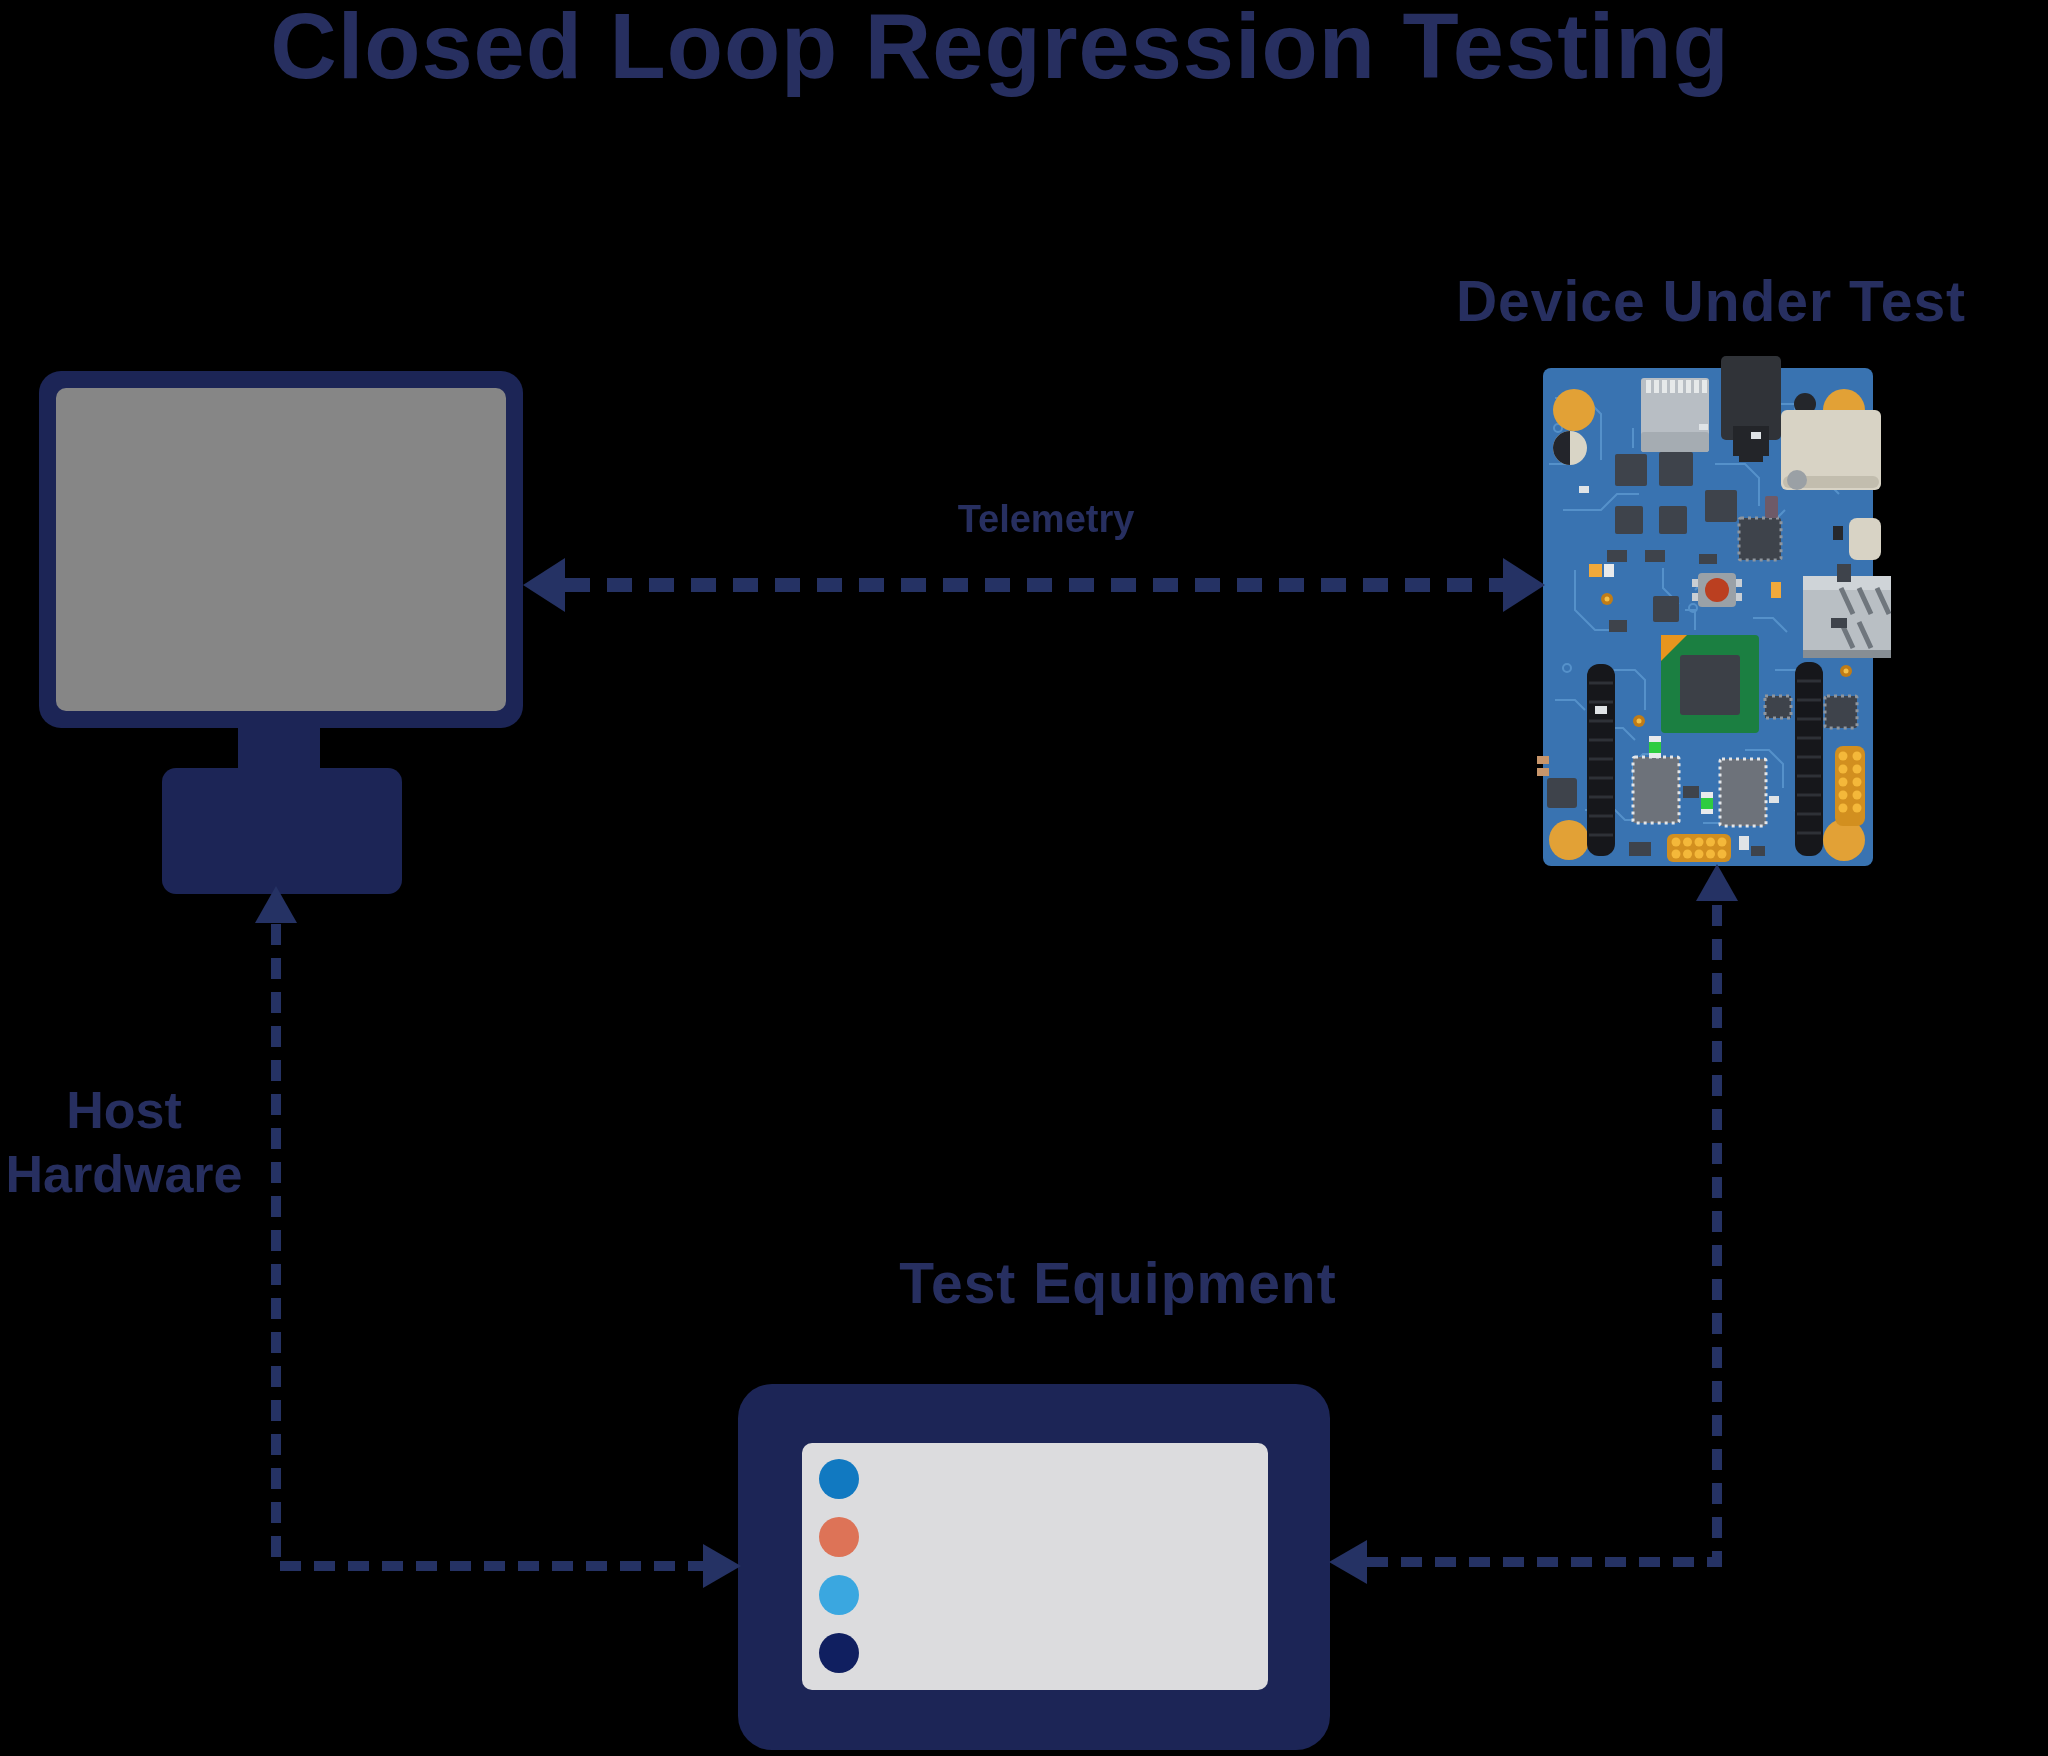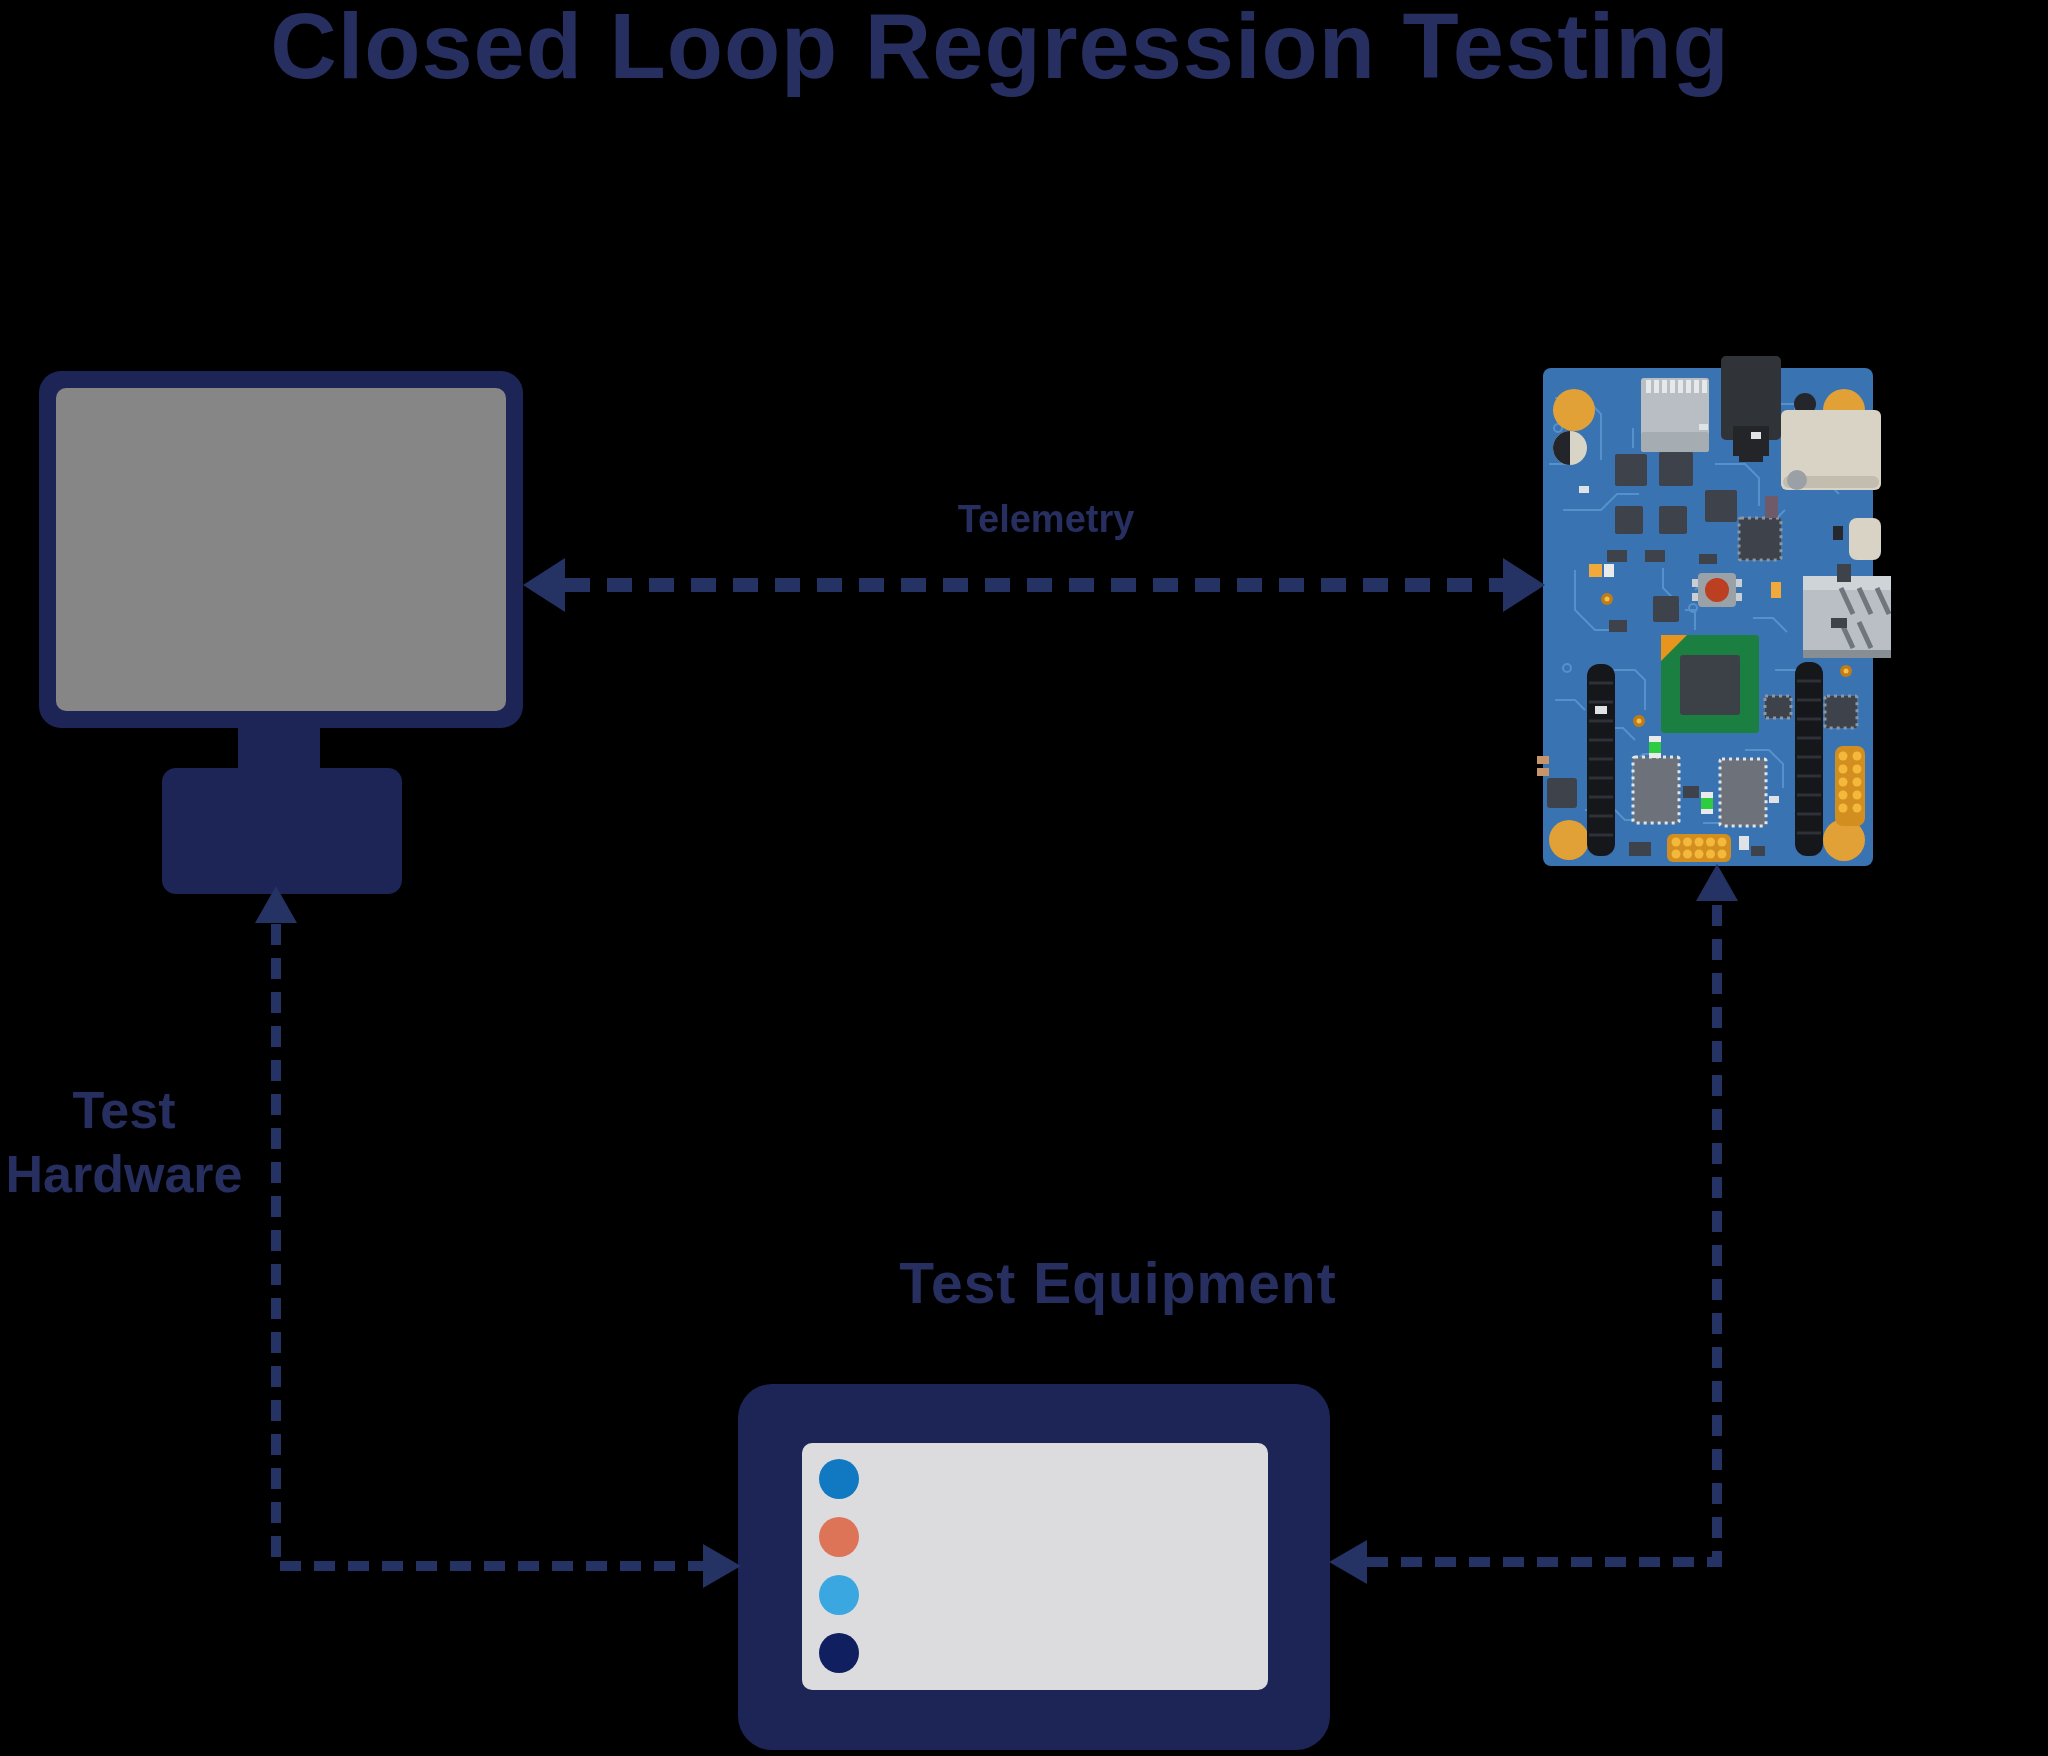--- a/index.html
+++ b/index.html
@@ -38,25 +38,26 @@
   .dash-line{stroke:var(--arrow-navy,#253264);fill:none;}
   .arrowhead{fill:var(--arrow-navy,#253264);}
 </style>
 </head>
 <body>
 
 <div class="stage" style="--background: #000000; --text-navy: #272f60; --shape-navy: #1c2556; --arrow-navy: #253264; --monitor-screen-gray: #868686; --equipment-screen-gray: #dcdcde; --board-blue: #3973b1; --trace-blue: #5b97cf; --chip-dark: #3e434b; --chip-gray: #6d727a; --cpu-green: #1b7f41; --pad-orange: #e2a136; --port-cream: #d8d3c5; --port-gray: #b9bfc4; --pin-yellow: #f4b83a; --button-red: #bb3f20;">
 
   <div class="label title" style="left:1000px;top:-6px;">Closed Loop Regression Testing</div>
 
+  <div class="label node-label" style="left:1711px;top:268px;">Device Under Test</div>
   <div class="label node-label" style="left:1094px;top:1250px;margin-left:24px;">Test Equipment</div>
 
   <div class="label link-label" style="left:1014px;top:498px;">Telemetry</div>
   <div class="label two-line" style="left:124px;top:1078px;">
-    <div>Test</div>
+    <div>Host</div>
     <div>Hardware</div>
   </div>
   <div class="label two-line" style="left:1890px;top:1076px;">
   </div>
 
   <div>
     <div class="shape monitor-frame"></div>
     <div class="monitor-screen"></div>
     <div class="shape monitor-neck"></div>
     <div class="shape monitor-base"></div>

